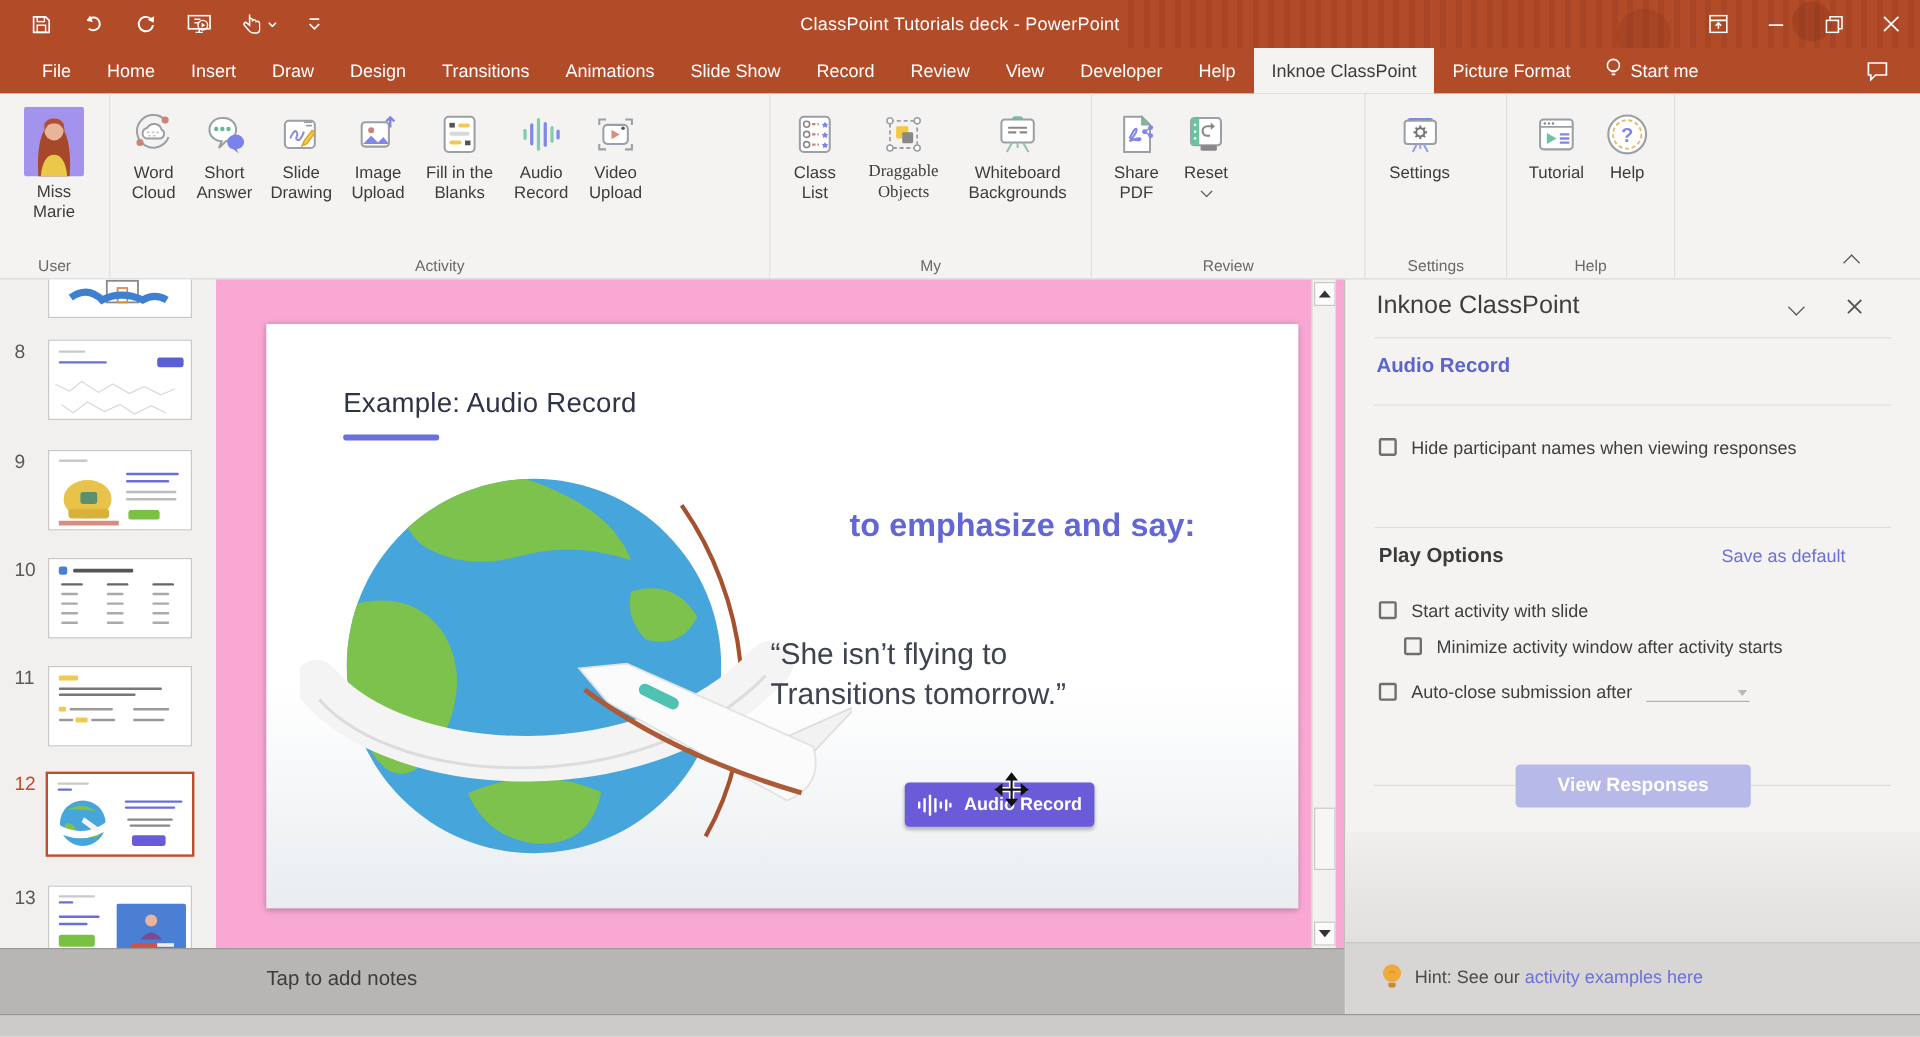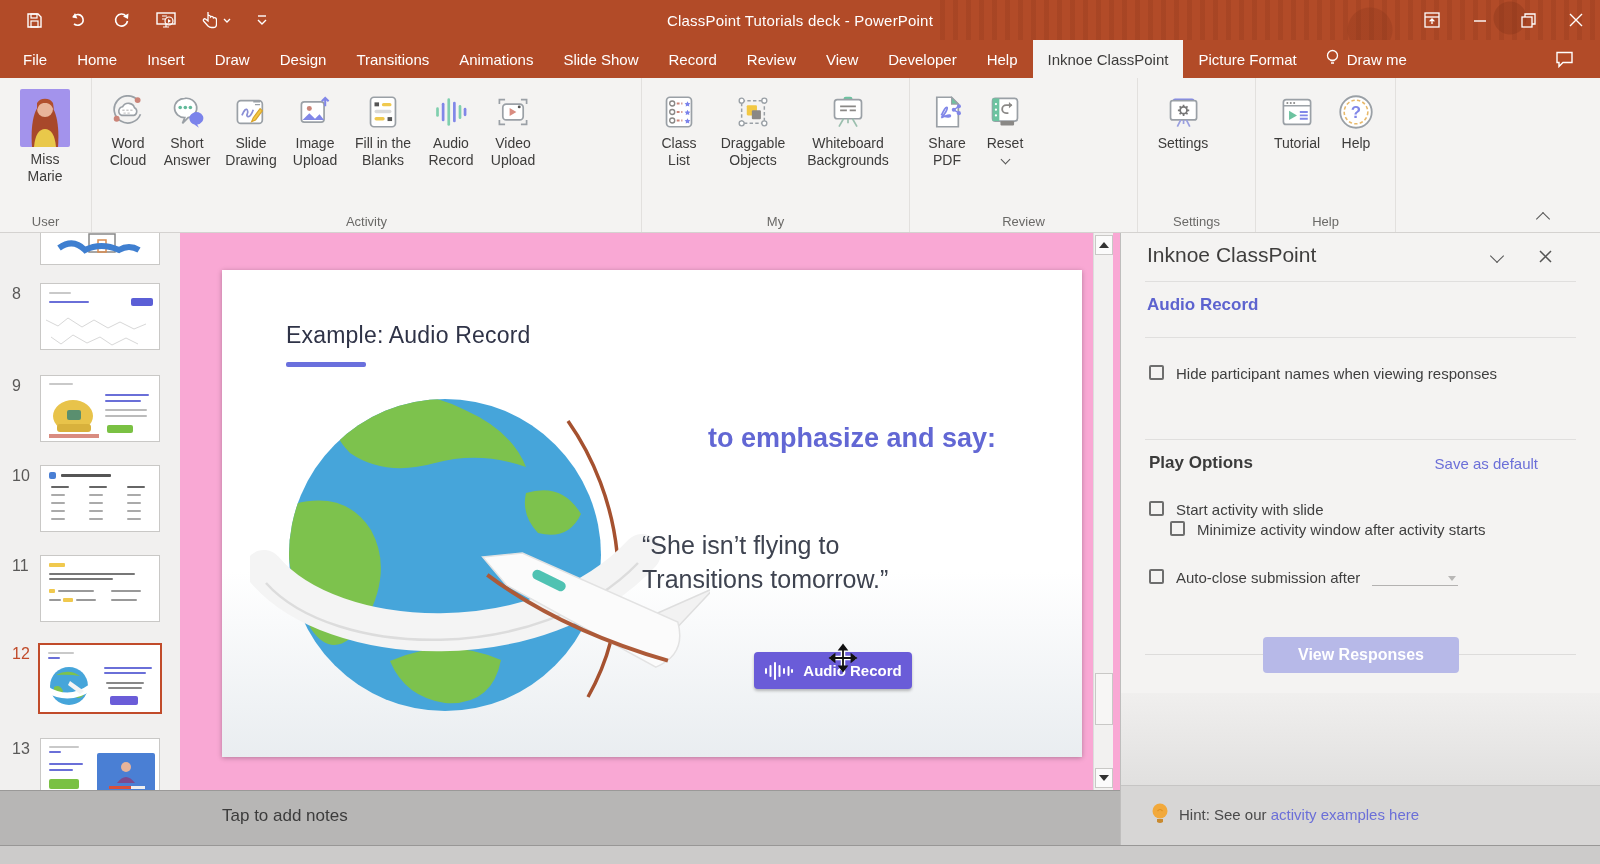--- a/index.html
+++ b/index.html
@@ -14,21 +14,21 @@
       radial-gradient(circle at 430px 30px, rgba(80,25,8,.22) 0 22px, transparent 23px),
       repeating-linear-gradient(90deg, rgba(80,25,8,.18) 0 5px, transparent 5px 13px);
     opacity:.55; }
   .qat { display:flex; align-items:center; gap:26px; padding-left:26px; z-index:2; }
   .qat svg { display:block; }
   .tb-title { position:absolute; left:0; right:0; text-align:center; font-size:15px; letter-spacing:.2px; z-index:1; }
   .win-controls { margin-left:auto; display:flex; z-index:2; }
   .win-btn { width:48px; height:40px; display:flex; align-items:center; justify-content:center; }
 
   
-  .menubar { height:38px; background:#b24b28; display:flex; align-items:stretch; color:#fff; font-size:15px; padding-left:8px; position:relative; }
+  .menubar { height:38px; background:#b24b28; display:flex; align-items:stretch; color:#fff; font-size:15px; padding-left:20px; position:relative; }
   .tab { display:flex; align-items:center; padding:0 15px; white-space:nowrap; }
   .tab.active { background:#f4f3f2; color:#3d3c3b; }
   .tab-tellme { display:flex; align-items:center; gap:8px; padding:0 14px; }
   .menubar .comment { margin-left:auto; display:flex; align-items:center; padding-right:26px; }
 
   
   .ribbon { position:relative; height:155px; background:#f4f3f2; border-bottom:1px solid #d4d2d0; display:flex; }
   .rgroup { position:relative; display:flex; align-items:flex-start; padding:6px 8px 24px; border-right:1px solid #e2e0de; }
   .rgroup-label { position:absolute; bottom:3px; left:0; right:0; text-align:center; font-size:13px; color:#6a6967; }
   .rbtn { display:flex; flex-direction:column; align-items:center; padding-top:5px; font-size:14px; color:#3d3c3b; text-align:center; line-height:1.22; }
@@ -197,21 +197,21 @@
     <span class="tab">View</span>
     <span class="tab">Developer</span>
     <span class="tab">Help</span>
     <span class="tab active">Inknoe ClassPoint</span>
     <span class="tab">Picture Format</span>
     <span class="tab-tellme">
       <span><svg width="13" height="18" viewBox="0 0 13 18">
             <circle cx="6.5" cy="6.5" r="5" fill="none" stroke="#fff" stroke-width="1.3"></circle>
             <path d="M4.5,11.5 h4 M5,14 h3" stroke="#fff" stroke-width="1.3"></path>
           </svg></span>
-      <span>Draw me</span>
+      <span>Start me</span>
     </span>
     <span class="comment">
         <svg width="19" height="17" viewBox="0 0 19 17">
           <path d="M2,1.5 h15 v10 h-9 l-4,4 v-4 h-2 z" fill="none" stroke="#fff" stroke-width="1.4"></path>
         </svg>
       </span>
   </div>
 
   <div class="ribbon">
 
@@ -335,21 +335,21 @@
               </g>
               <g transform="translate(0 15)">
                 <circle cx="8" cy="7.5" r="2.2" fill="none" stroke="#8a8886" stroke-width="1.2"></circle>
                 <path d="M12,7.5 h5" stroke="#cb8478" stroke-width="1.6" stroke-dasharray="2.5 1.5"></path>
                 <path d="M21.5,5.5 l0.8,1.6 1.7,0.2 -1.2,1.2 0.3,1.7 -1.6,-0.8 -1.6,0.8 0.3,-1.7 -1.2,-1.2 1.7,-0.2 z" fill="#7b83eb"></path>
               </g>
             </svg>
           </span>
         <span>Class List</span>
       </div>
-      <div class="rbtn" style="width:90px;">
+      <div class="rbtn" style="width:90px;font-family:Liberation Serif, serif;">
         <span class="ric-wrap">
             <svg width="34" height="34" viewBox="0 0 30 30">
               <rect x="5" y="5" width="20" height="20" fill="none" stroke="#9aa0a6" stroke-width="1.3" stroke-dasharray="3 2"></rect>
               <rect x="9.5" y="9" width="9" height="9" rx="1" fill="#f3c843"></rect>
               <rect x="14" y="13.5" width="8" height="8" rx="1" fill="#8a8886"></rect>
               <circle cx="5" cy="5" r="2.2" fill="#fff" stroke="#9aa0a6" stroke-width="1.2"></circle>
               <circle cx="25" cy="5" r="2.2" fill="#fff" stroke="#9aa0a6" stroke-width="1.2"></circle>
               <circle cx="5" cy="25" r="2.2" fill="#fff" stroke="#9aa0a6" stroke-width="1.2"></circle>
               <circle cx="25" cy="25" r="2.2" fill="#fff" stroke="#9aa0a6" stroke-width="1.2"></circle>
             </svg>
@@ -672,21 +672,21 @@
       </div>
       <div class="pdiv" style="top:206px;"></div>
 
       <div class="play-title">Play Options</div>
       <a class="save-default">Save as default</a>
 
       <div class="pcb" style="left:28px;top:266px;">
         <span class="cbox"></span>
         <span>Start activity with slide</span>
       </div>
-      <div class="pcb" style="left:28px;top:286px;padding-left:21px;">
+      <div class="pcb" style="left:28px;top:296px;padding-left:21px;">
         <span class="cbox"></span>
         <span>Minimize activity window after activity starts</span>
       </div>
       <div class="pcb" style="left:28px;top:334px;">
         <span class="cbox"></span>
         <span><span>Auto-close submission after</span><span class="dd"><span class="tri-down-sm"></span></span></span>
       </div>
 
       <div class="btn-line"></div>
       <button class="view-btn">View Responses</button>

